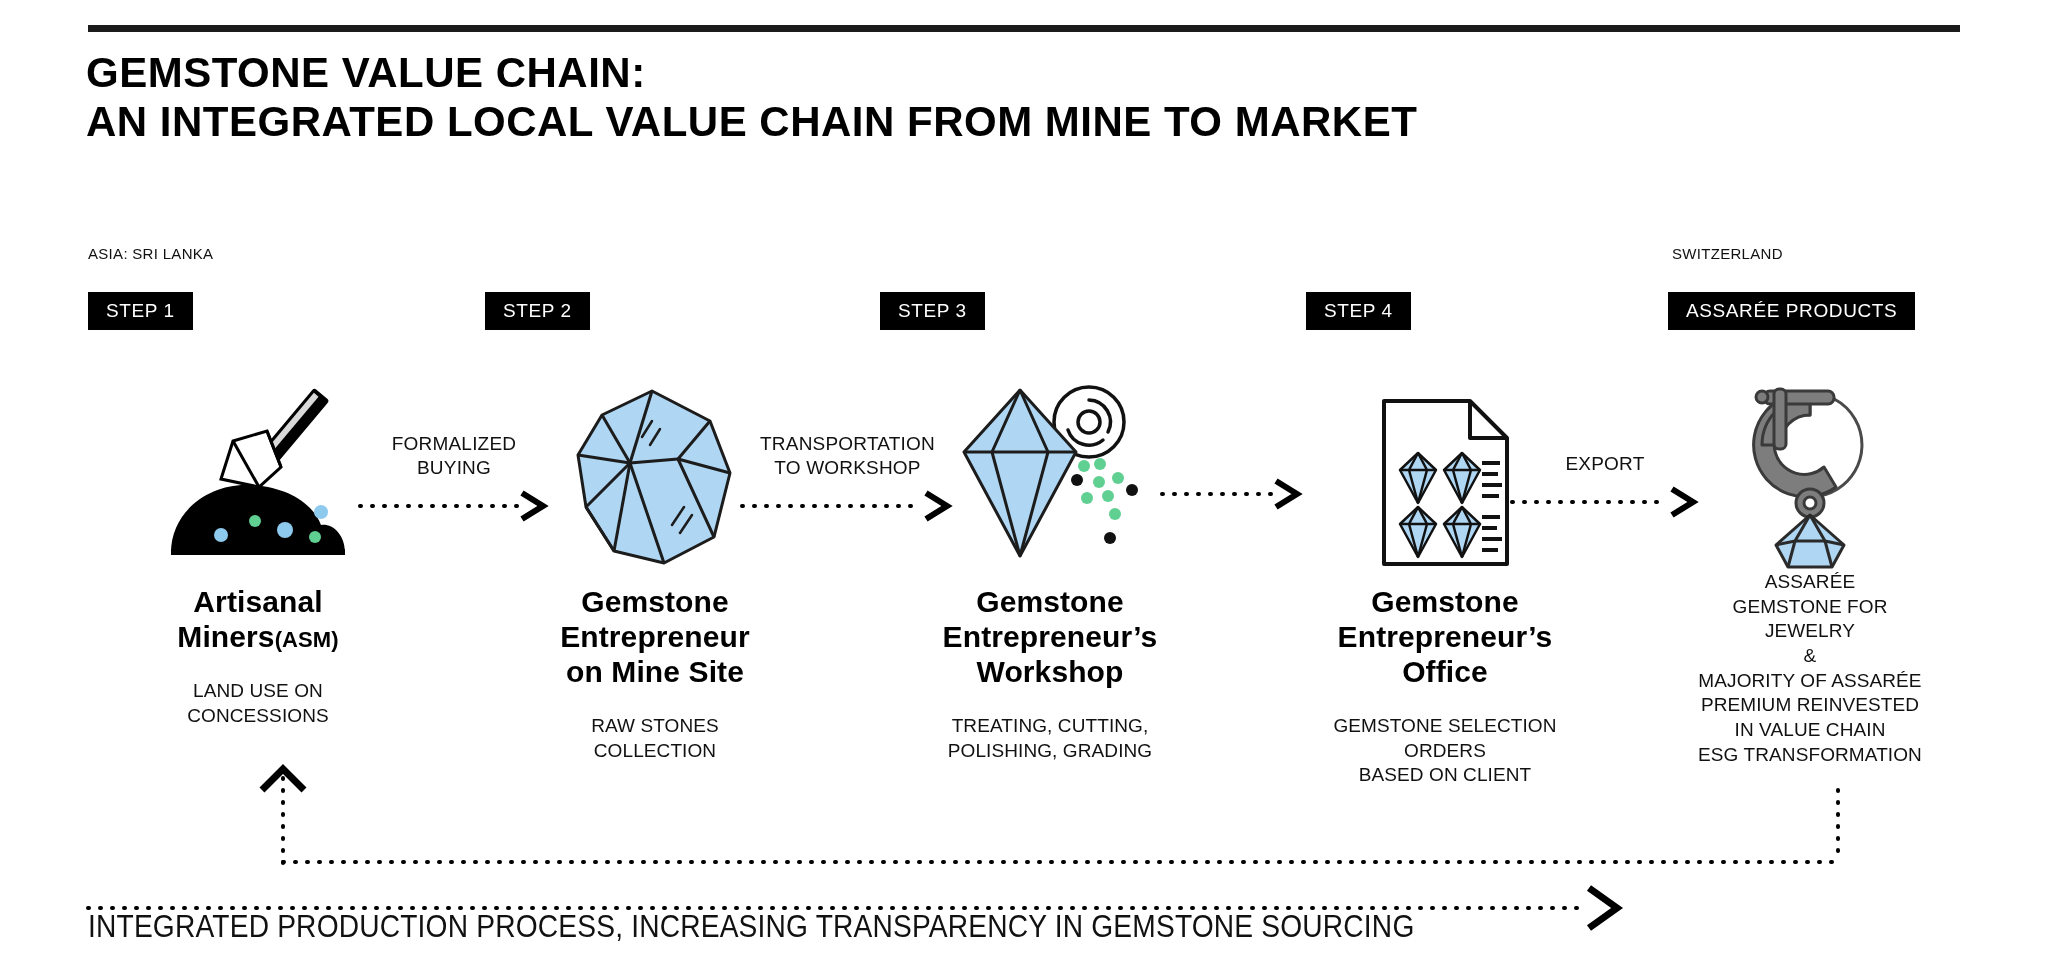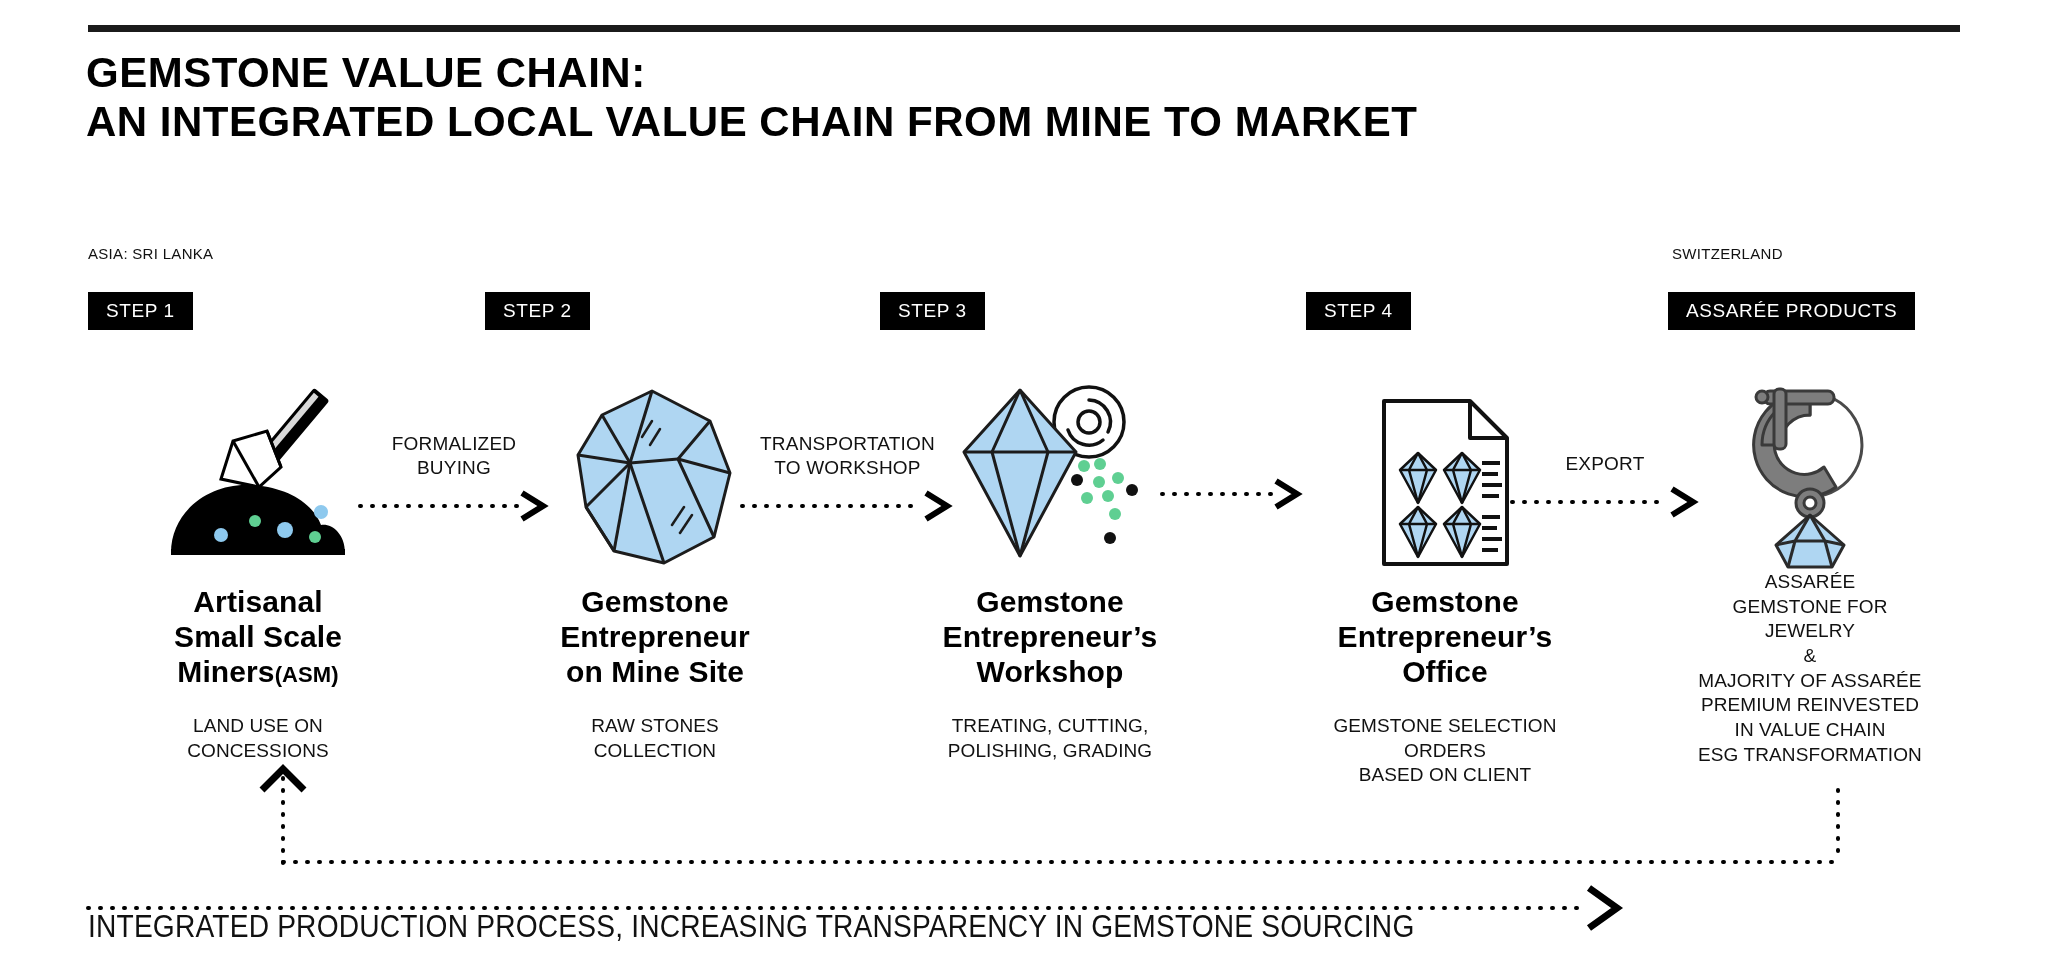--- a/index.html
+++ b/index.html
@@ -138,21 +138,20 @@
 
         <circle cx="58" cy="150" r="7" fill="#8EC9EE"></circle>
         <circle cx="92" cy="136" r="6" fill="#5FCF92"></circle>
         <circle cx="122" cy="145" r="8" fill="#8EC9EE"></circle>
         <circle cx="152" cy="152" r="6" fill="#5FCF92"></circle>
         <circle cx="158" cy="127" r="7" fill="#8EC9EE"></circle>
       </svg>
     </div>
     <div class="headline">
       <div>Artisanal</div>
-      <div>Small Scale</div>
       <div>
         <span>Miners</span><span class="sm">(ASM)</span>
       </div>
     </div>
     <div class="sub">
       <div>LAND USE ON</div>
       <div>CONCESSIONS</div>
     </div>
   </div>
 

